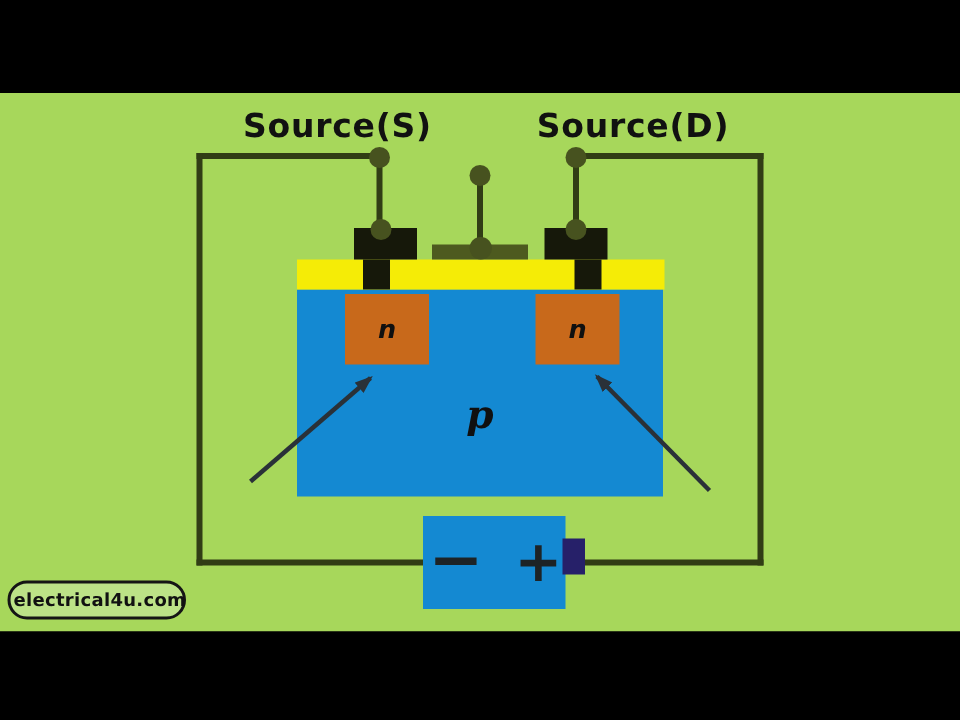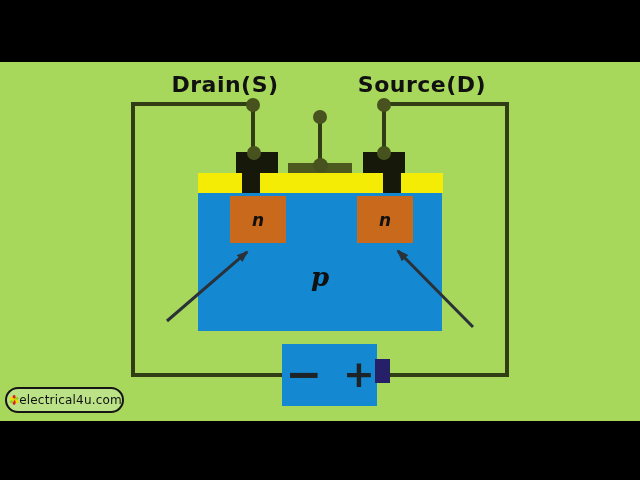--- a/index.html
+++ b/index.html
@@ -59,33 +59,33 @@
   #watermark{
     left:5px;top:387px;width:119px;height:26px;
     box-sizing:border-box;
     background:var(--logo-bg);
     border:2px solid var(--logo-border);
     border-radius:13px;
     display:flex;align-items:center;
     padding-left:2px;
   }
   #watermark-text{
-    font-size:12px;font-weight:normal;color:var(--logo-text);
+    font-size:12px;font-weight:bold;color:var(--logo-text);
     letter-spacing:0.2px;white-space:nowrap;
   }
   svg.overlay{left:0;top:0;pointer-events:none;}
 </style>
 </head>
 <body>
 
 <div class="abs letterbox" id="bar-top"></div>
 <div class="abs" id="bg"></div>
 <div class="abs letterbox" id="bar-bottom"></div>
 
-<div class="abs terminal-label" style="left:225px;">Drain(S)</div>
+<div class="abs terminal-label" style="left:225px;">Source(S)</div>
 <div class="abs terminal-label" style="left:422px;">Source(D)</div>
 
 <div class="abs wire" style="left:131px;top:102px;width:124px;height:4px;"></div>
 <div class="abs wire" style="left:382px;top:102px;width:127px;height:4px;"></div>
 <div class="abs wire" style="left:131px;top:102px;width:4px;height:275px;"></div>
 <div class="abs wire" style="left:505px;top:102px;width:4px;height:275px;"></div>
 <div class="abs wire" style="left:131px;top:373px;width:153px;height:4px;"></div>
 <div class="abs wire" style="left:386px;top:373px;width:123px;height:4px;"></div>
 
 <div class="abs wire" style="left:251px;top:104px;width:4px;height:50px;"></div>

